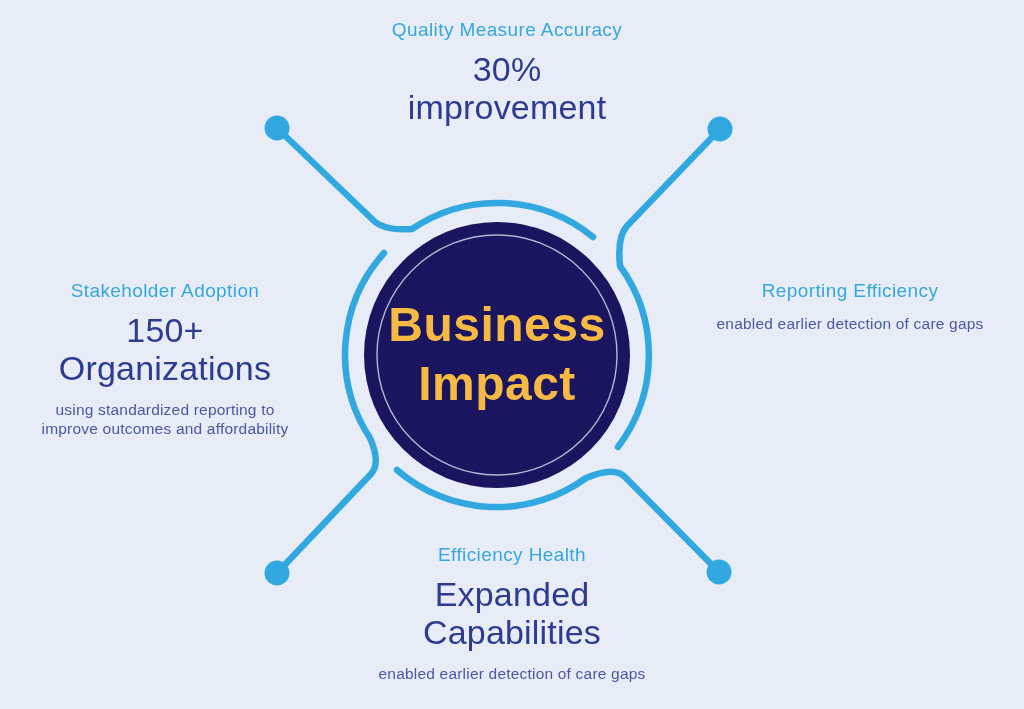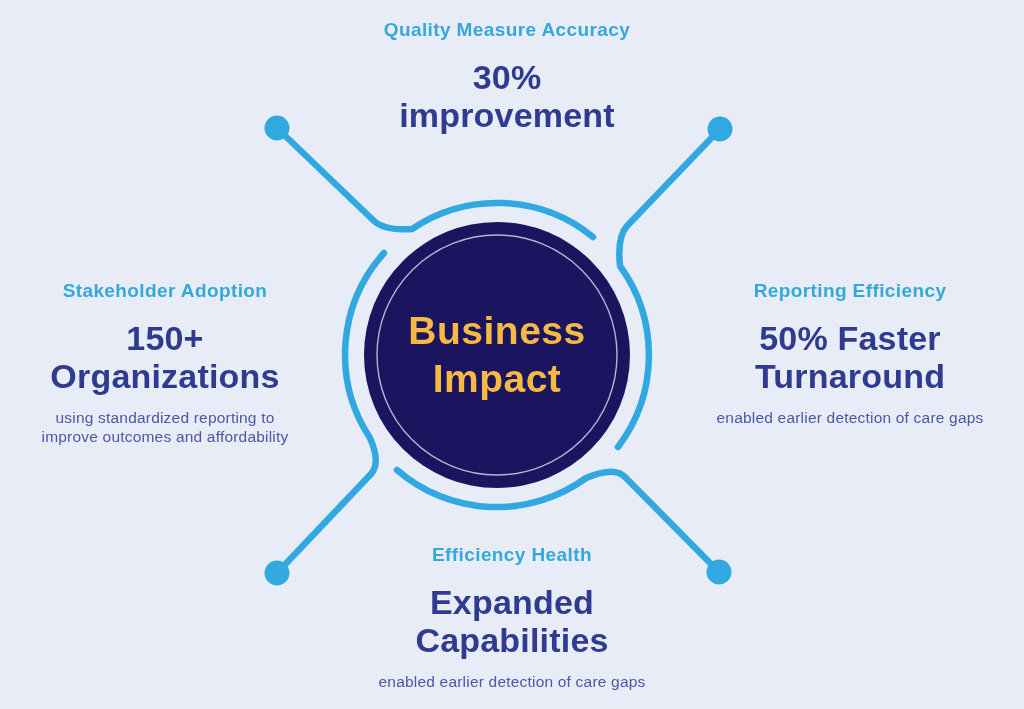--- a/index.html
+++ b/index.html
@@ -46,45 +46,45 @@
     opacity: 0.85;
   }
   .hub-title {
     position: absolute;
     left: 347px; top: 293px;
     width: 300px; height: 124px;
     display: flex;
     align-items: center;
     justify-content: center;
     text-align: center;
-    font-size: 39px;
+    font-size: 48px;
     font-weight: 700;
     line-height: 1.22;
     letter-spacing: 0.5px;
     color: var(--hub-gold);
     white-space: pre-line;
   }
   .quadrant {
     position: absolute;
     text-align: center;
   }
   .q-top    { left: 297px; top: 19px;  width: 420px; }
   .q-left   { left: 12px;   top: 280px; width: 306px; }
   .q-right  { left: 693px; top: 280px; width: 314px; }
   .q-bottom { left: 312px; top: 544px; width: 400px; }
   .q-label {
     font-size: 19px;
-    font-weight: 700;
+    font-weight: 400;
     letter-spacing: 0.4px;
     color: var(--label-cyan);
   }
   .q-headline {
-    margin-top: 17px;
+    margin-top: 9px;
     font-size: 34px;
-    font-weight: 700;
+    font-weight: 400;
     line-height: 1.13;
     letter-spacing: 0.2px;
     color: var(--headline-indigo);
     white-space: pre-line;
   }
   .q-desc {
     margin-top: 12px;
     font-size: 15.5px;
     font-weight: 400;
     line-height: 1.24;
@@ -126,22 +126,20 @@
   <div class="quadrant q-left">
     <div class="q-label">Stakeholder Adoption</div>
     <div class="q-headline">150+
 Organizations</div>
     <div class="q-desc">using standardized reporting to
 improve outcomes and affordability</div>
   </div>
 
   <div class="quadrant q-right">
     <div class="q-label">Reporting Efficiency</div>
-    <div class="q-headline">50% Faster
-Turnaround</div>
     <div class="q-desc">enabled earlier detection of care gaps</div>
   </div>
 
   <div class="quadrant q-bottom">
     <div class="q-label">Efficiency Health</div>
     <div class="q-headline">Expanded
 Capabilities</div>
     <div class="q-desc">enabled earlier detection of care gaps</div>
   </div>
 

